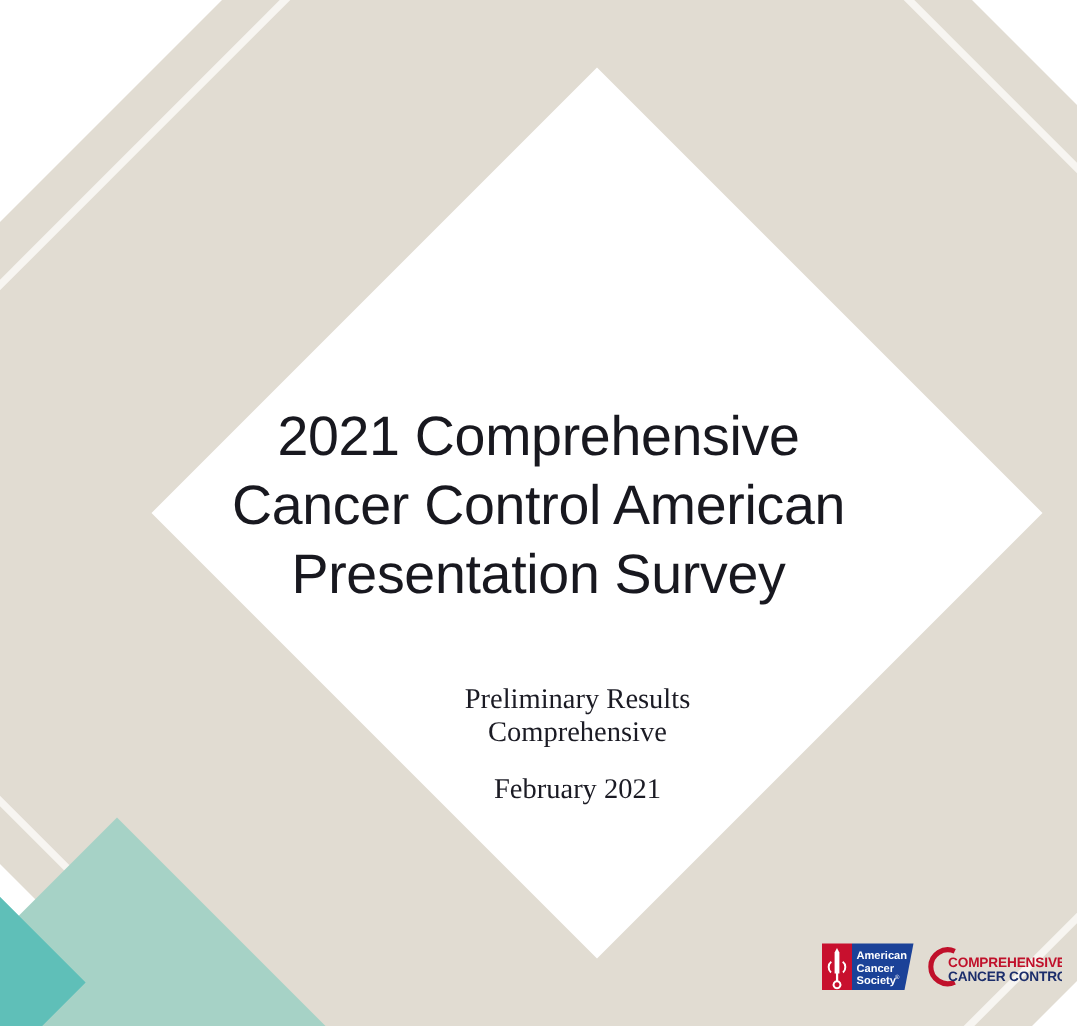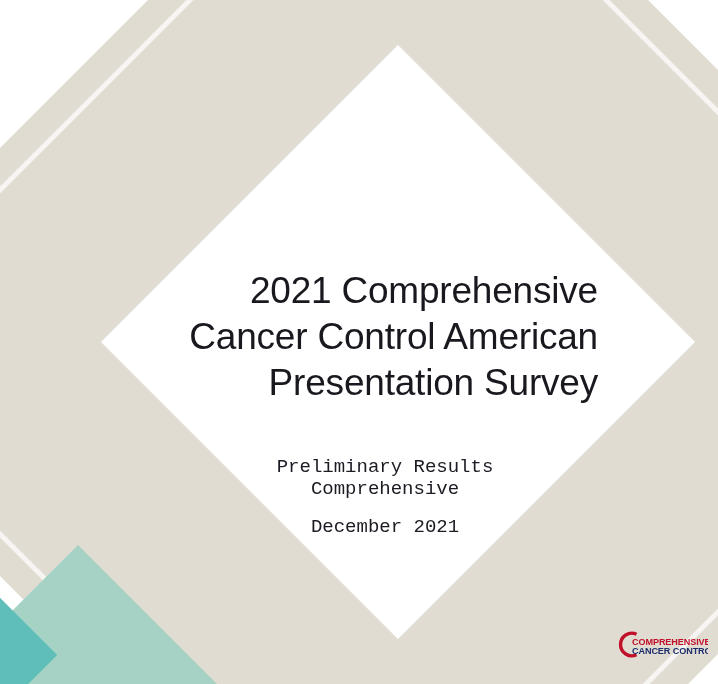--- a/index.html
+++ b/index.html
@@ -41,31 +41,30 @@
     text-align: center;
   }
   #title-block .tline {
     font-family: "Liberation Sans", sans-serif;
     font-size: 37px;
     line-height: 46px;
     font-weight: 400;
     color: #18181f;
     letter-spacing: -0.2px;
     white-space: nowrap;
-    text-align: right;
   }
   #subtitle-block {
     position: absolute;
     left: 180px;
     top: 456px;
     width: 410px;
     text-align: center;
   }
   #subtitle-block .sline {
-    font-family: Liberation Mono, monospace;
+    font-family: Liberation Serif, serif;
     font-size: 19px;
     line-height: 22px;
     font-weight: 400;
     color: #1b1b24;
   }
   #subtitle-block .gap {
     height: 16px;
   }
   #logos {
     position: absolute;
@@ -125,25 +124,46 @@
     <div id="title-block">
       <div class="tline">2021 Comprehensive</div>
       <div class="tline">Cancer Control American</div>
       <div class="tline">Presentation Survey</div>
     </div>
 
     <div id="subtitle-block">
       <div class="sline">Preliminary Results</div>
       <div class="sline">Comprehensive</div>
       <div class="gap"></div>
-      <div class="sline">December 2021</div>
+      <div class="sline">February 2021</div>
     </div>
 
     <div id="logos">
 
+      <div id="acs-logo">
+        <svg class="logo-svg" width="62" height="33" viewBox="0 0 62 33">
+
+          <polygon points="0,1 20,1 20,32 0,32" fill="#C8102E"></polygon>
+
+          <polygon points="20,1 61,1 55,32 20,32" fill="#1B4298"></polygon>
+
+          <g fill="#FFFFFF">
+            <polygon points="10,4 11.6,7 11.6,21 8.4,21 8.4,7"></polygon>
+            <rect x="9.3" y="20.5" width="1.5" height="6"></rect>
+            <path d="M10 26.2 a2.3 2.3 0 1 0 0.01 0 Z" fill="none" stroke="#FFFFFF" stroke-width="1.3"></path>
+            <path d="M6.2 13.2 c-2.2 1.6 -2.4 5.2 -0.2 7.1" fill="none" stroke="#FFFFFF" stroke-width="1.3"></path>
+            <path d="M13.8 13.2 c2.2 1.6 2.4 5.2 0.2 7.1" fill="none" stroke="#FFFFFF" stroke-width="1.3"></path>
+          </g>
+
+          <text x="23" y="11.5" font-family="'Liberation Sans', sans-serif" font-size="7.4" font-weight="bold" fill="#FFFFFF">American</text>
+          <text x="23" y="19.8" font-family="'Liberation Sans', sans-serif" font-size="7.4" font-weight="bold" fill="#FFFFFF">Cancer</text>
+          <text x="23" y="28.1" font-family="'Liberation Sans', sans-serif" font-size="7.4" font-weight="bold" fill="#FFFFFF">Society</text>
+          <text x="48.6" y="24.6" font-family="'Liberation Sans', sans-serif" font-size="4" fill="#FFFFFF">®</text>
+        </svg>
+      </div>
 
       <div id="ccc-logo">
         <svg class="logo-svg" width="98" height="33" viewBox="0 0 98 33">
 
           <path d="M26.5 6.2 a11.3 11.3 0 1 0 0 20.6" fill="none" stroke="#C0102A" stroke-width="3.4" stroke-linecap="butt"></path>
           <text x="22" y="16.6" font-family="'Liberation Sans', sans-serif" font-size="9.1" font-weight="bold" fill="#C0102A" letter-spacing="-0.1">COMPREHENSIVE</text>
           <text x="22" y="26.2" font-family="'Liberation Sans', sans-serif" font-size="9.1" font-weight="bold" fill="#1B2D6B" letter-spacing="-0.1">CANCER CONTROL</text>
         </svg>
       </div>
 

